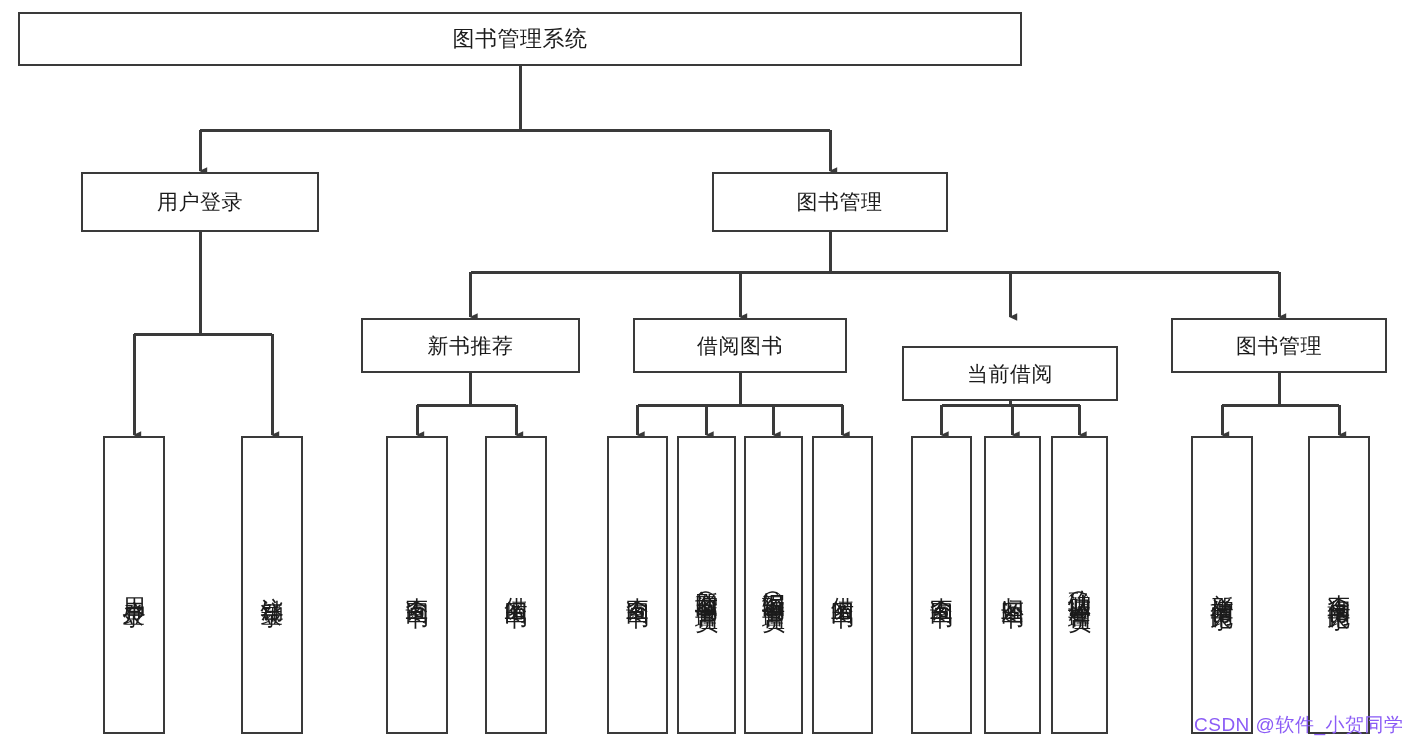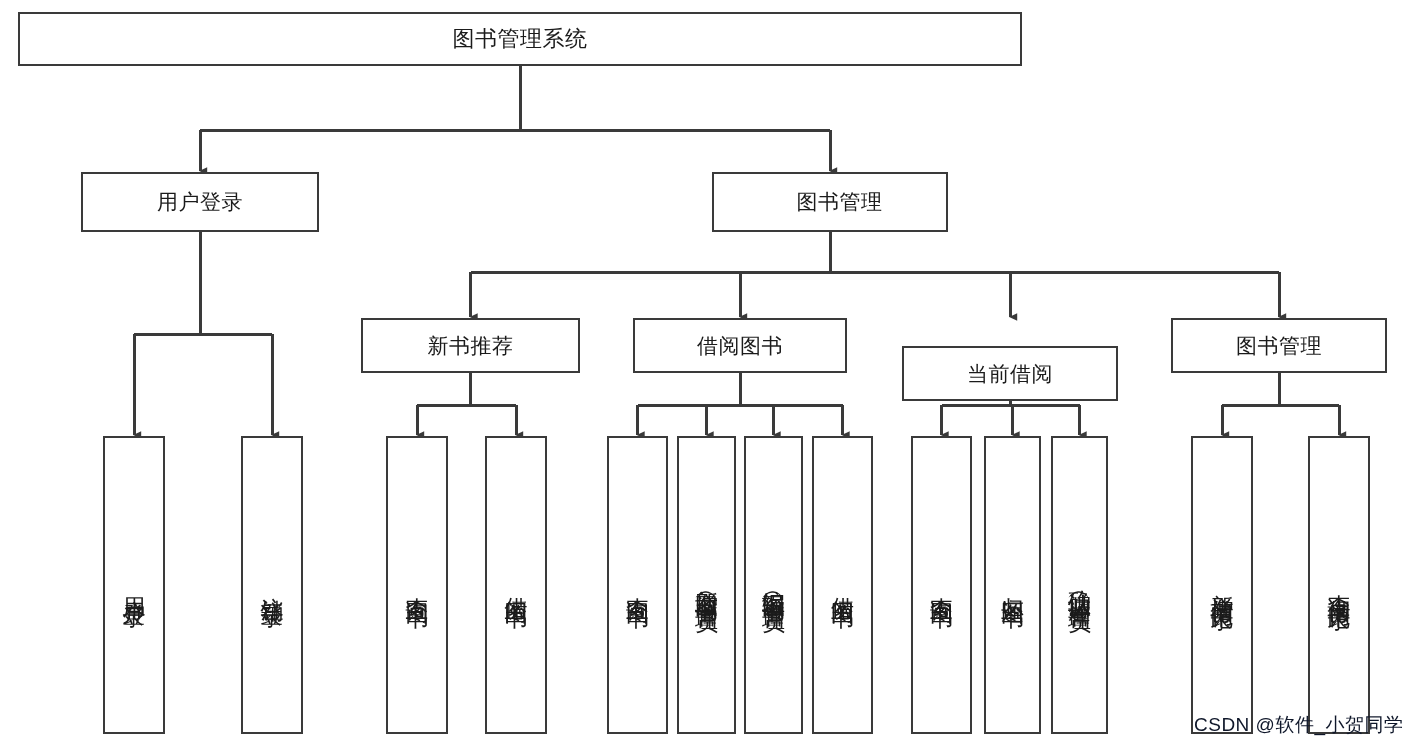--- a/index.html
+++ b/index.html
@@ -53,21 +53,21 @@
   }
   .node.vertical .label {
     writing-mode: vertical-rl;
     text-orientation: upright;
     font-size: 23px;
     line-height: 1.18;
     letter-spacing: 3px;
   }
   .watermark {
     position: absolute;
-    color: #0f172a;
+    color: #8b5cf6;
     font-size: 19px;
     letter-spacing: 0.5px;
     white-space: nowrap;
     user-select: none;
   }
 </style>
 </head>
 <body>
 
 <div id="canvas">

